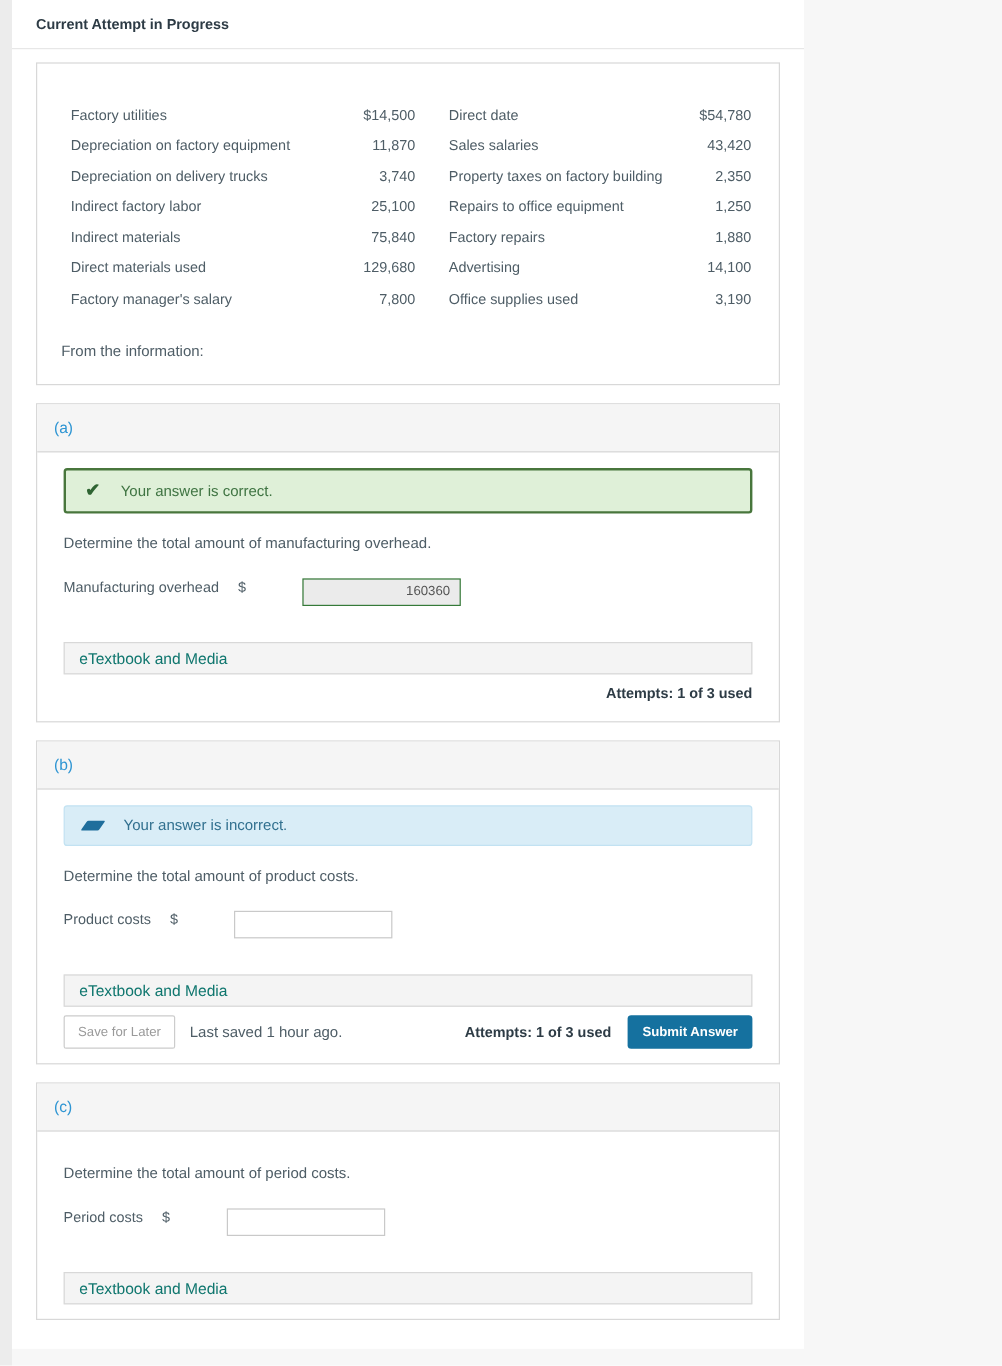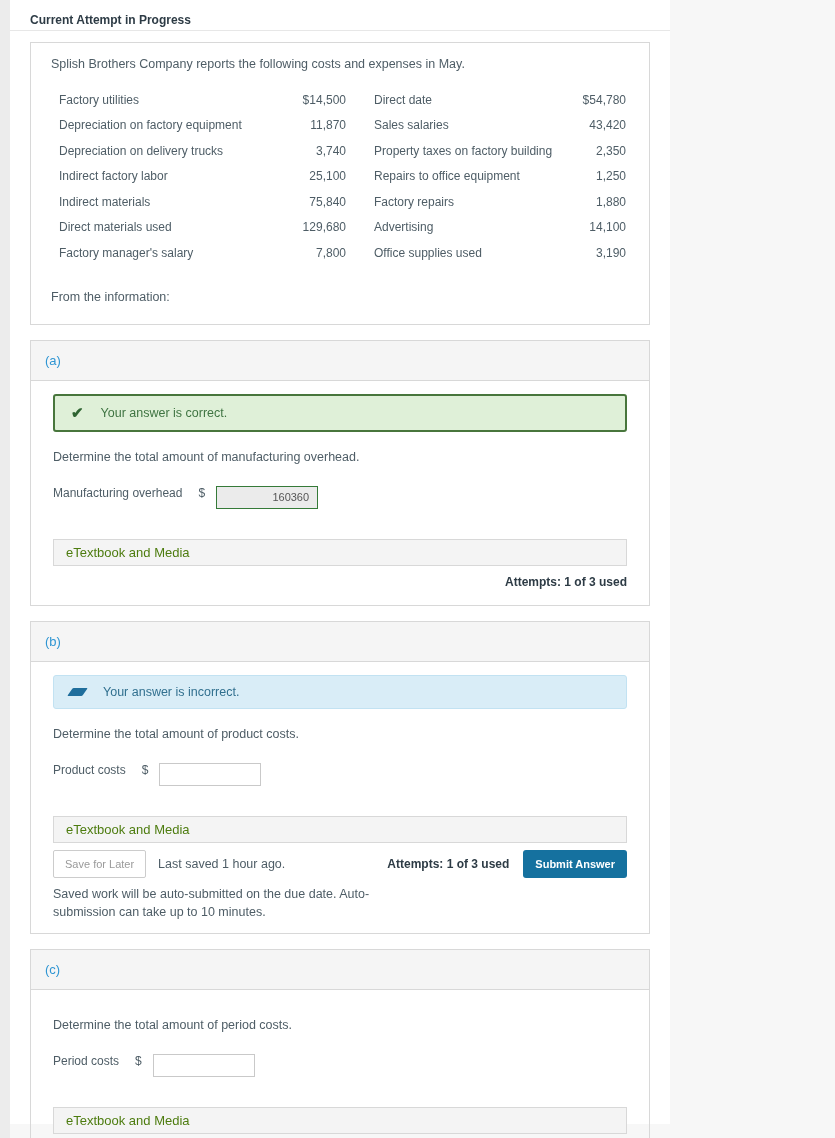--- a/index.html
+++ b/index.html
@@ -8,21 +8,21 @@
     background:#f7f7f7;
     font-family:"Liberation Sans", sans-serif;
     color:#4e5d66;
     position:relative;
     overflow:hidden;
   }
   .left-strip { position:absolute; left:0; top:0; width:10px; height:1138px; background:#ececec; }
   .main-panel { position:absolute; left:10px; top:0; width:660px; height:1124px; background:#ffffff; }
 
   .attempt-header {
-    height:31px; line-height:41px; padding-left:20px;
+    height:41px; line-height:41px; padding-left:20px;
     font-size:12px; font-weight:bold; color:#2d3b45;
     border-bottom:1px solid #e7e7e7;
   }
 
   .problem-box { margin:11px 20px 15px; border:1px solid #d8d8d8; padding:14px 20px 20px; }
   .intro { font-size:12.5px; }
   .cost-table { margin-top:16px; padding-left:8px; }
   .cost-row {
     display:grid; grid-template-columns:215px 72px 28px 182px 70px;
     height:25.5px; align-items:center; font-size:12px;
@@ -42,29 +42,29 @@
   .banner-info { background:#d9edf7; border:1px solid #c2e2f2; height:34px; color:#31708f; }
   .check-icon { color:#2f6432; font-weight:bold; font-size:15px; margin-right:17px; line-height:1; }
   .eraser-icon { width:15px; height:8px; background:#1f6e9c; transform:skewX(-35deg); margin-right:18px; border-radius:1px; }
 
   .prompt { margin-top:18px; font-size:12.5px; }
   .prompt-first { margin-top:15px; }
   .field-row { margin-top:22px; display:flex; font-size:12px; }
   .field-label { margin-right:16px; }
   .currency { margin-right:11px; }
   .answer-input {
-    width:102px; height:23px; border:1px solid #c9c9c9; background:#fff;
-    font-size:11px; font-family:"Liberation Sans", sans-serif; color:#555; padding:0 8px;
+    width:132px; height:23px; border:1px solid #c9c9c9; background:#fff;
+    font-size:11px; font-family:"Liberation Sans", sans-serif; color:#555; padding:0 8px;margin-left:36px;
   }
   .answer-input.correct { border:1px solid #357a38; background:#ebebeb; text-align:right; }
 
   .etext-bar {
     margin-top:30px; height:27px; background:#f4f4f4; border:1px solid #d8d8d8;
     display:flex; align-items:center; padding-left:12px;
-    font-size:13px; color:#4d7c0f; cursor:pointer;
+    font-size:13px; color:#0f766e; cursor:pointer;
   }
   .attempts-line { margin-top:9px; text-align:right; font-size:12px; font-weight:bold; color:#2d3b45; padding-bottom:4px; }
 
   .footer-row { margin-top:7px; display:flex; align-items:center; }
   .save-btn {
     background:#fff; border:1px solid #ccc; border-radius:2px; color:#9a9a9a;
     font-size:11px; font-family:Liberation Sans, sans-serif; padding:7px 11px; cursor:pointer;
   }
   .last-saved { margin-left:12px; font-size:12.5px; }
   .spacer { flex:1; }
@@ -79,21 +79,20 @@
 </head>
 <body>
 
 <div class="left-strip"></div>
 
 <div class="main-panel">
 
   <div class="attempt-header">Current Attempt in Progress</div>
 
   <div class="problem-box">
-    <div class="intro">Splish Brothers Company reports the following costs and expenses in May.</div>
 
     <div class="cost-table">
       <div class="cost-row">
         <div>Factory utilities</div>
         <div class="cost-val">$14,500</div>
         <div></div>
         <div>Direct date</div>
         <div class="cost-val">$54,780</div>
       </div>
       <div class="cost-row">
@@ -179,21 +178,20 @@
       <div class="etext-bar">
         <span>eTextbook and Media</span>
       </div>
       <div class="footer-row">
         <button class="save-btn">Save for Later</button>
         <span class="last-saved">Last saved 1 hour ago.</span>
         <span class="spacer"></span>
         <span class="attempts-inline">Attempts: 1 of 3 used</span>
         <button class="submit-btn">Submit Answer</button>
       </div>
-      <div class="autosubmit-note">Saved work will be auto-submitted on the due date. Auto-submission can take up to 10 minutes.</div>
     </div>
   </div>
 
   <div class="section-box">
     <div class="section-header">(c)</div>
     <div class="section-body">
       <div class="prompt prompt-first">Determine the total amount of period costs.</div>
       <div class="field-row">
         <span class="field-label">Period costs</span>
         <span class="currency">$</span>

